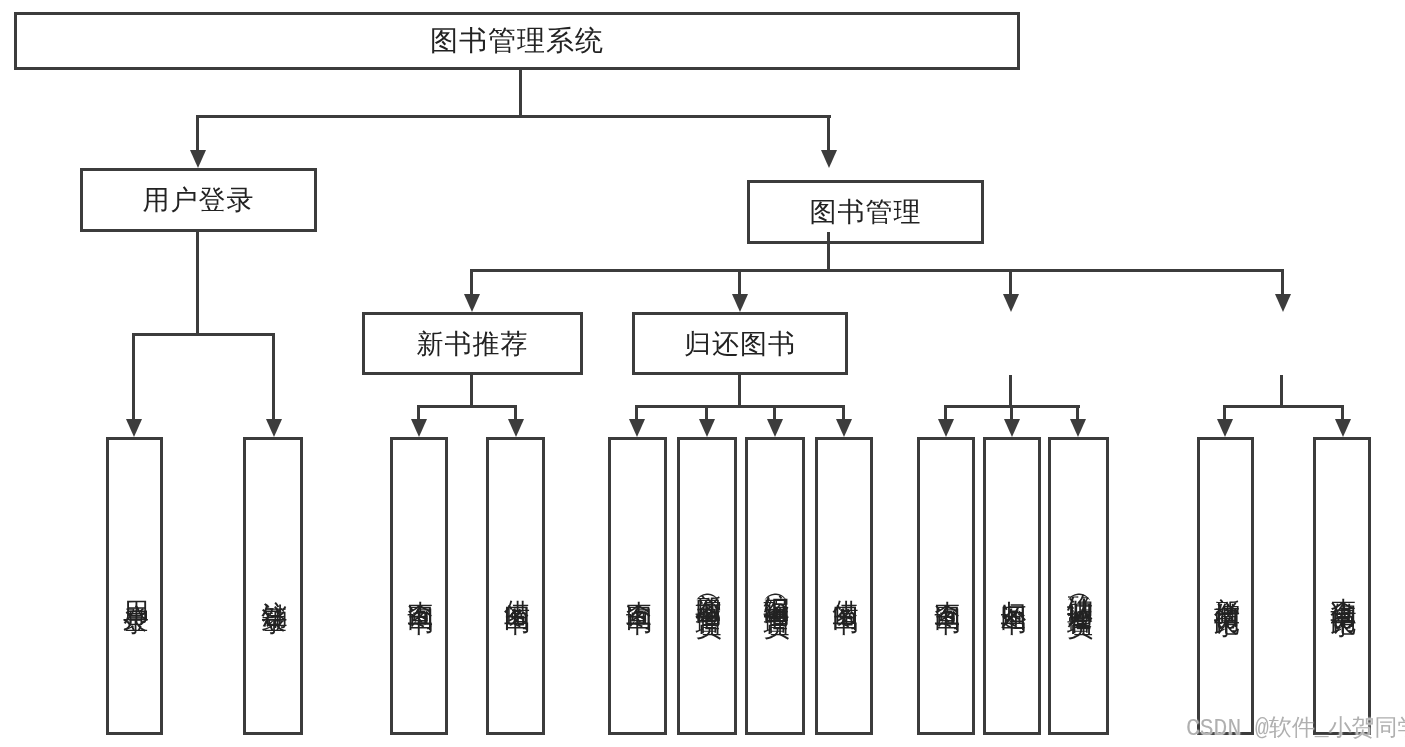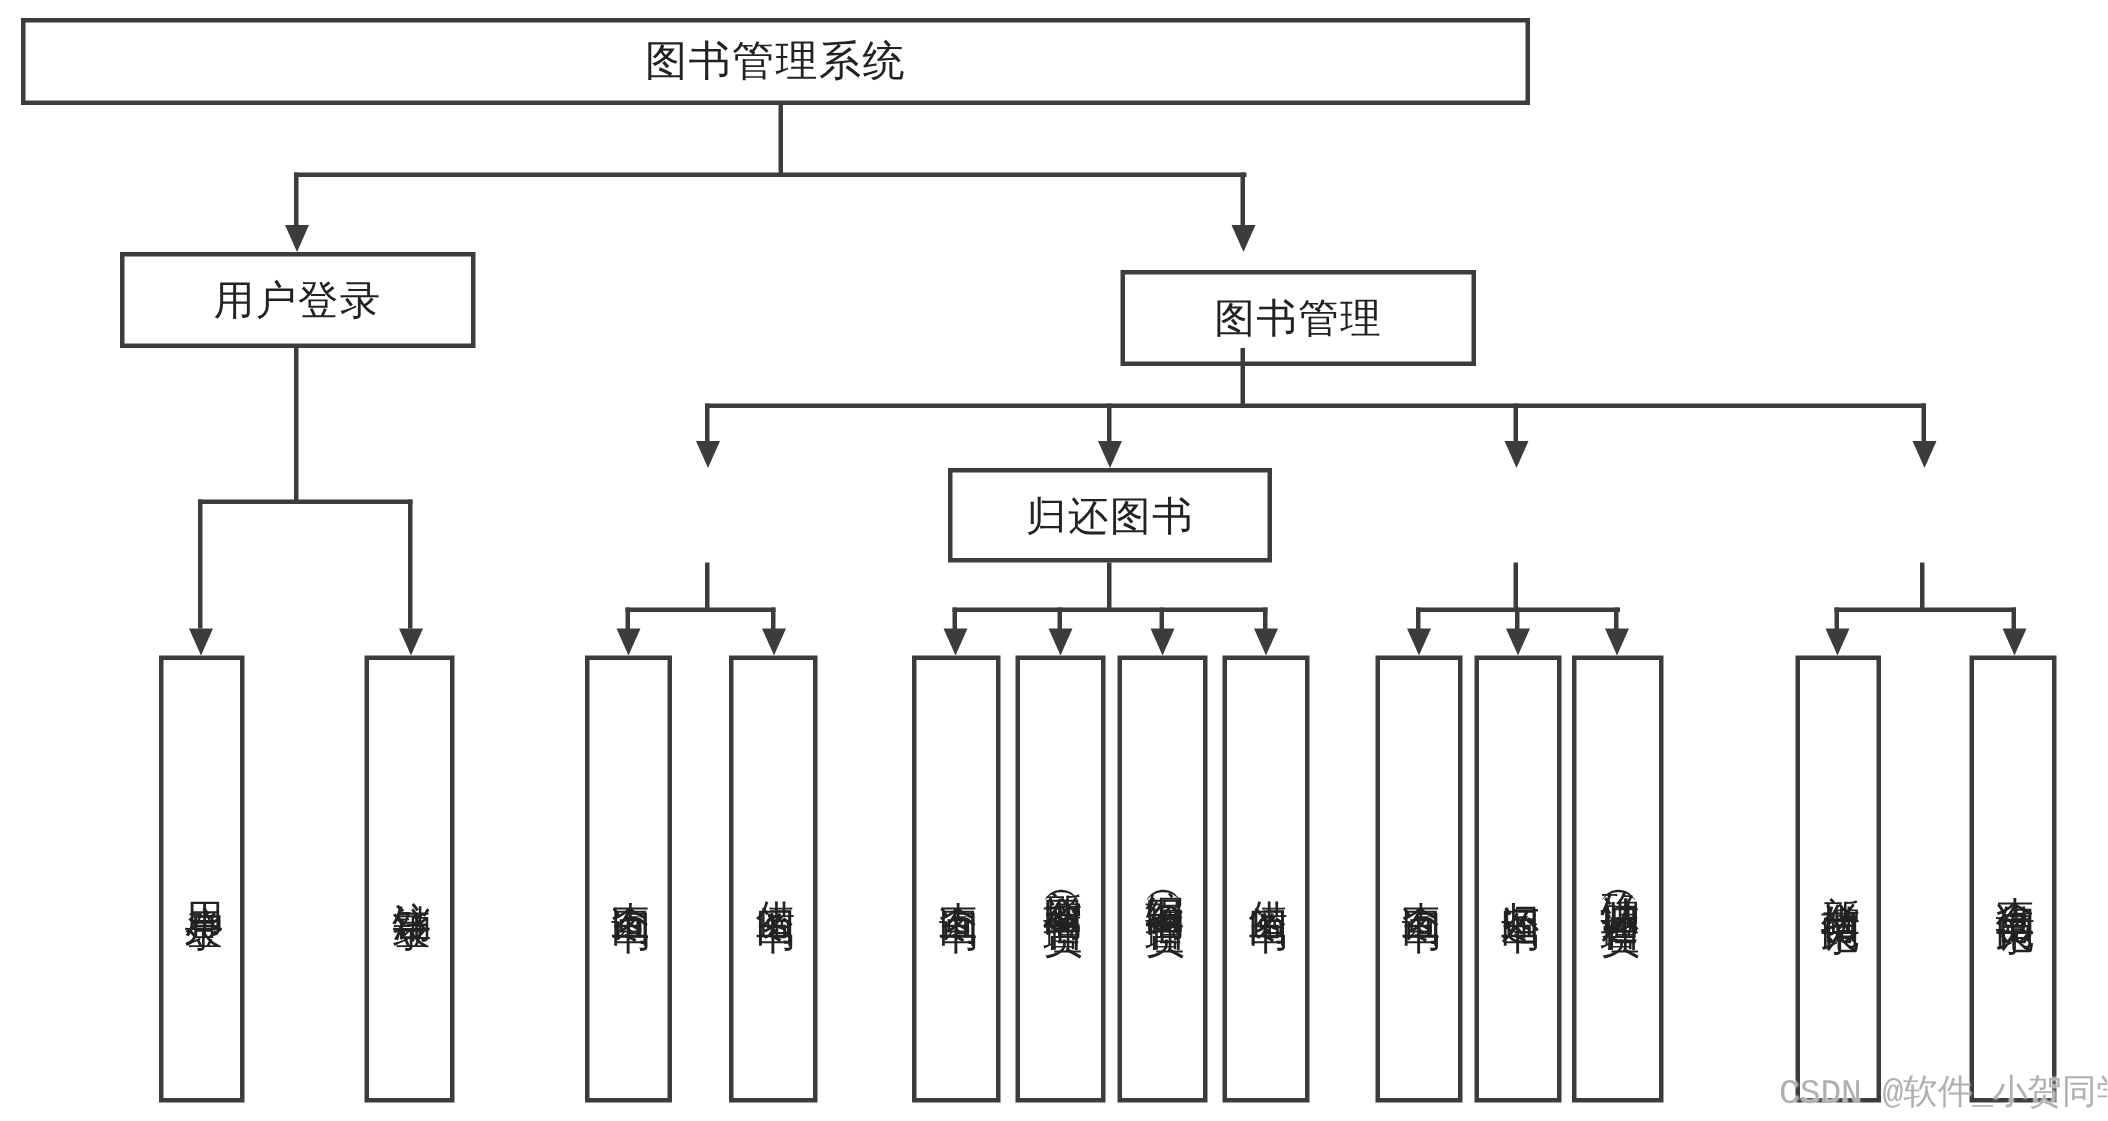--- a/index.html
+++ b/index.html
@@ -99,20 +99,23 @@
   <div class="line" style="left:470px; top:269px; width:814px; height:3px;"></div>
   <div class="line" style="left:470px; top:269px; width:3px; height:27px;"></div>
   <div class="arrow" style="left:464px; top:294px;"></div>
   <div class="line" style="left:738px; top:269px; width:3px; height:27px;"></div>
   <div class="arrow" style="left:732px; top:294px;"></div>
   <div class="line" style="left:1009px; top:269px; width:3px; height:27px;"></div>
   <div class="arrow" style="left:1003px; top:294px;"></div>
   <div class="line" style="left:1281px; top:269px; width:3px; height:27px;"></div>
   <div class="arrow" style="left:1275px; top:294px;"></div>
 
+  <div class="box" style="left:362px; top:312px; width:221px; height:63px;">
+    <span>新书推荐</span>
+  </div>
   <div class="box" style="left:632px; top:312px; width:216px; height:63px;">
     <span>归还图书</span>
   </div>
 
   <div class="line" style="left:470px; top:375px; width:3px; height:33px;"></div>
   <div class="line" style="left:417px; top:405px; width:100px; height:3px;"></div>
   <div class="line" style="left:417px; top:405px; width:3px; height:16px;"></div>
   <div class="arrow" style="left:411px; top:419px;"></div>
   <div class="line" style="left:514px; top:405px; width:3px; height:16px;"></div>
   <div class="arrow" style="left:508px; top:419px;"></div>

